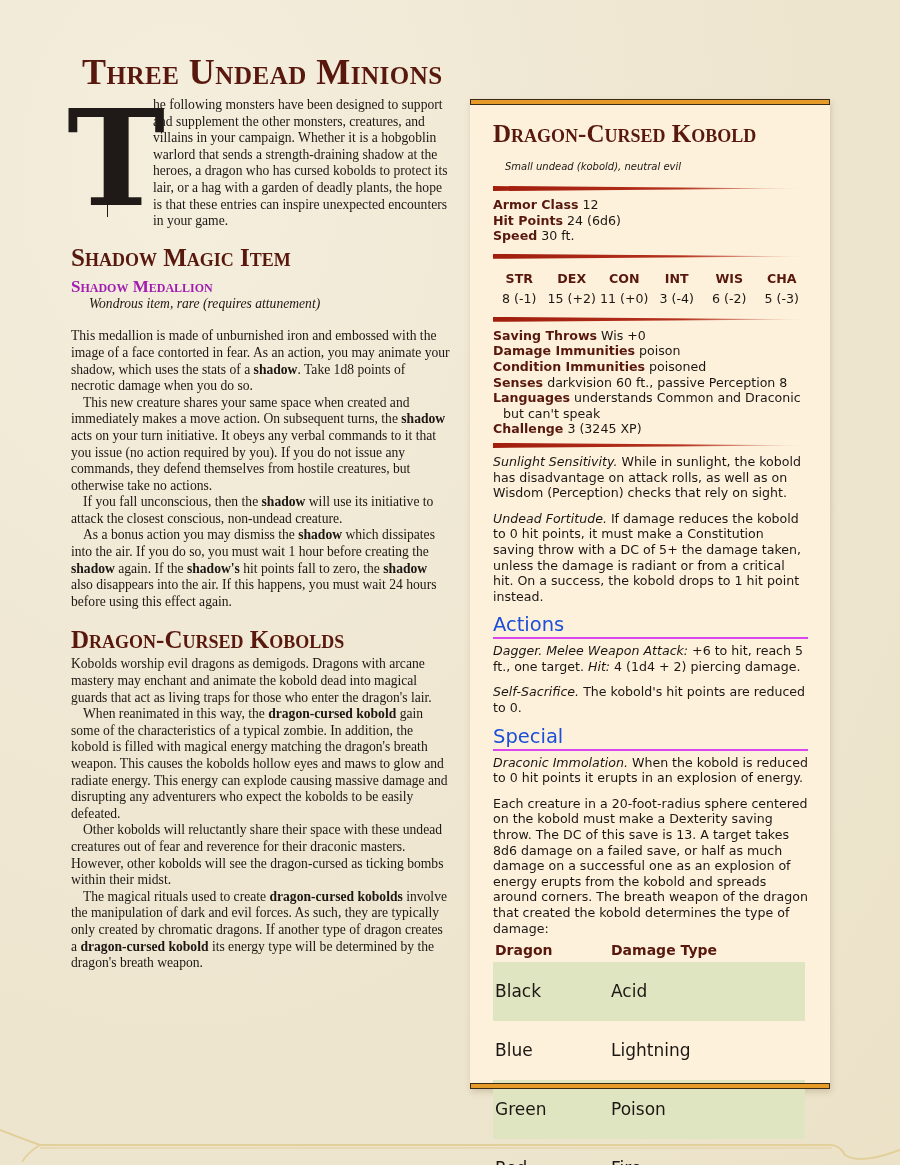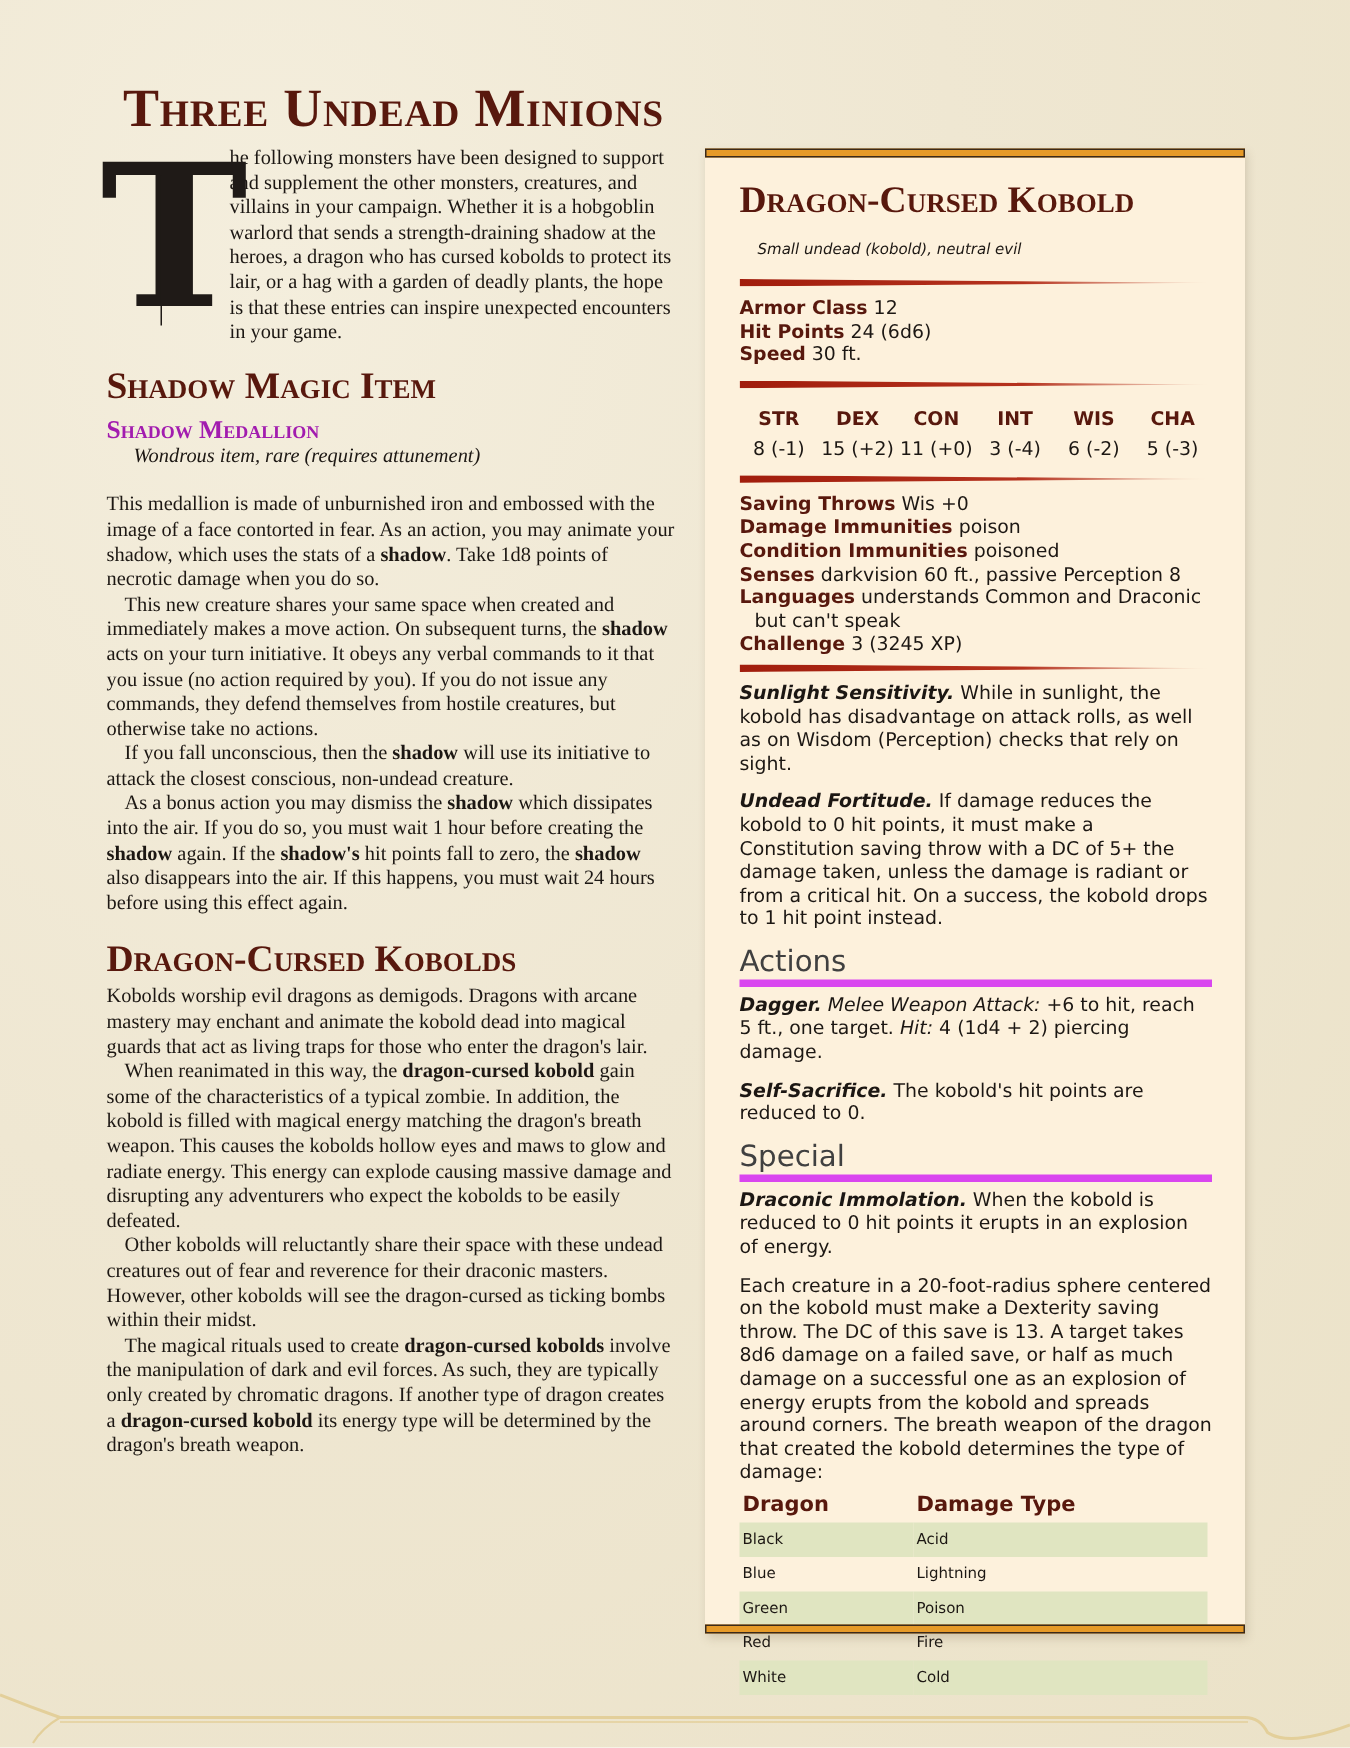--- a/index.html
+++ b/index.html
@@ -61,26 +61,26 @@
     height:5px; margin:6px 0 6px 0;
     background: linear-gradient(to right, #a11d0c 0%, #b5321e 60%, rgba(181,50,30,0.0) 100%);
     clip-path: polygon(0 0, 100% 50%, 0 100%);
   }
   .sb-label { font-weight:bold; color:#58180d; }
   .abilities { display:flex; justify-content:space-between; padding:4px 0 2px 0; }
   .ability { text-align:center; flex:1; }
   .ability .ab-name { font-weight:bold; color:#58180d; font-size:12.6px; line-height:20px; }
   .ability .ab-val { font-size:12.6px; line-height:20px; }
   .trait { margin:0 0 10px 0; }
-  .trait-name { font-weight:bold; font-style:italic;text-align:center; }
-  .sb-h { font-size:19.5px; color:#404040; line-height:22px; margin:4px 0 4px 0; padding-bottom:1px; border-bottom:5px solid #d946ef; font-family:"DejaVu Sans", sans-serif; font-weight:normal; }
+  .trait-name { font-weight:normal; font-style:italic;text-align:center; }
+  .sb-h { font-size:19.5px; color:#1d4ed8; line-height:22px; margin:4px 0 4px 0; padding-bottom:1px; border-bottom:2px solid #d946ef; font-family:"DejaVu Sans", sans-serif; font-weight:normal; }
   .hanging { padding-left:10px; text-indent:-10px; }
   table.dmg { width:312px; border-collapse:collapse; margin-top:4px; }
   table.dmg th { text-align:left; font-weight:bold; color:#58180d; padding:2px 2px; height:18px; font-size:14px;}
-  table.dmg td { padding:2px 2px; height:19px; font-size:10px; }
+  table.dmg td { padding:20px 2px; height:19px; font-size:17px; }
   table.dmg tr:nth-child(odd) td { background:#e0e5c1; }
   table.dmg th:first-child, table.dmg td:first-child { width:112px; }
 
   .footer-deco { position:absolute; left:0; top:1120px; width:900px; height:45px; }
 </style>
 </head>
 <body>
 
 <h1 class="page-title">Three Undead Minions</h1>
 

